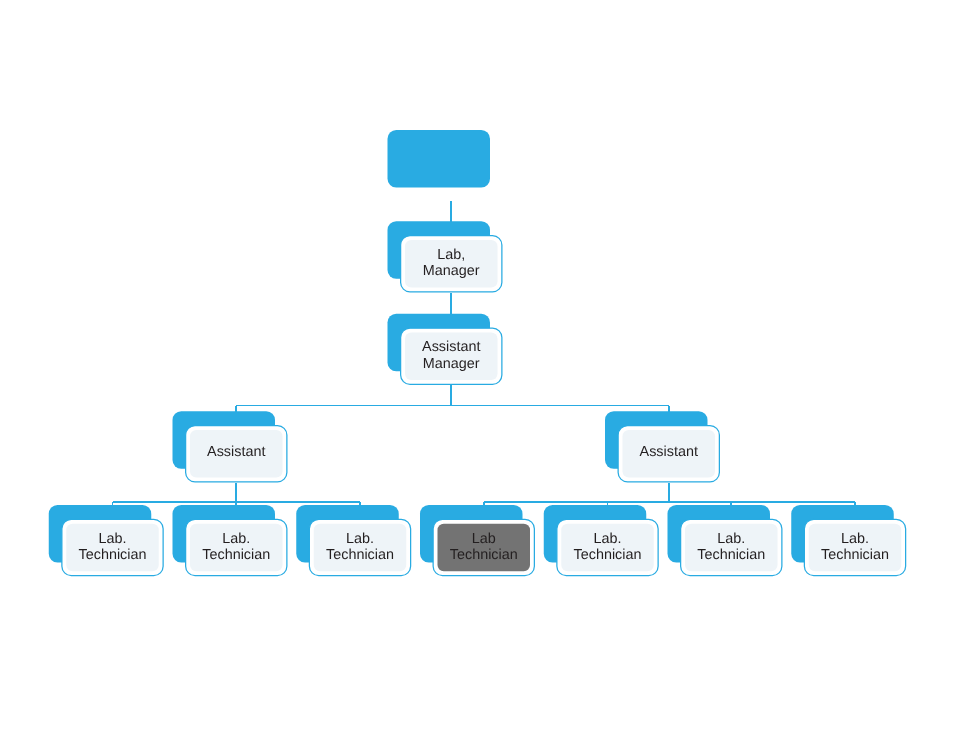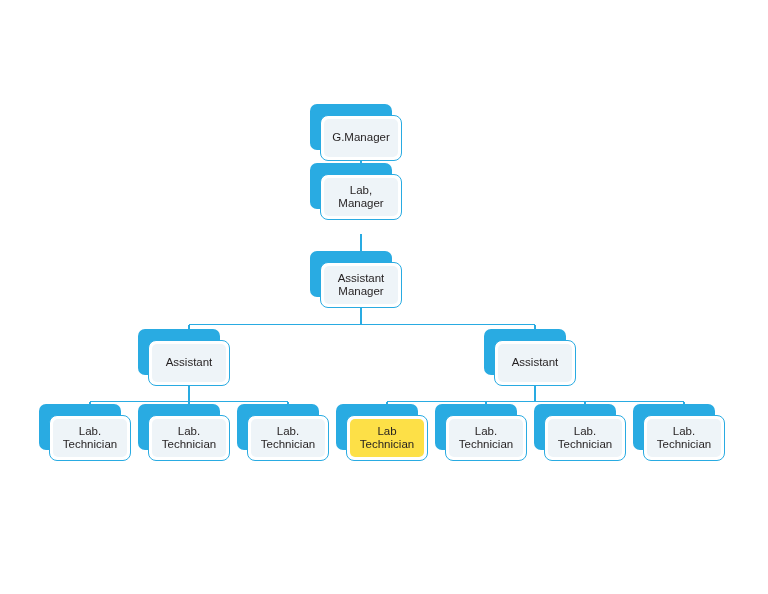--- a/index.html
+++ b/index.html
@@ -98,27 +98,22 @@
       <path d="M 387 401.5 L 684 401.5" fill="none" stroke="#29ABE2" stroke-width="1.3" shape-rendering="crispEdges"></path>
       <path d="M 387 401.5 L 387 415" fill="none" stroke="#29ABE2" stroke-width="1.3" shape-rendering="crispEdges"></path>
       <path d="M 486 401.5 L 486 415" fill="none" stroke="#29ABE2" stroke-width="1.3" shape-rendering="crispEdges"></path>
       <path d="M 585 401.5 L 585 415" fill="none" stroke="#29ABE2" stroke-width="1.3" shape-rendering="crispEdges"></path>
       <path d="M 684 401.5 L 684 415" fill="none" stroke="#29ABE2" stroke-width="1.3" shape-rendering="crispEdges"></path>
     </svg>
 
   <div id="node-layer">
       <div class="node wide" style="left: 310px; top: 104px; width: 92px; height: 57px;">
         <div class="shadow-block" style="width: 82px; height: 46px; background: rgb(41, 171, 226);"></div>
-        <div class="card" style="width: 82px; height: 46px; border-color: rgb(41, 171, 226);">
-          <div class="inner" style="background: rgb(238, 244, 248);">
-            <span class="label" style="color: rgb(35, 31, 32);">G.Manager</span>
-          </div>
-        </div>
-      </div>
-      <div class="node wide" style="left: 310px; top: 163px; width: 92px; height: 57px;">
+      </div>
+      <div class="node wide" style="left: 310px; top: 177px; width: 92px; height: 57px;">
         <div class="shadow-block" style="width: 82px; height: 46px; background: rgb(41, 171, 226);"></div>
         <div class="card" style="width: 82px; height: 46px; border-color: rgb(41, 171, 226);">
           <div class="inner" style="background: rgb(238, 244, 248);">
             <span class="label" style="color: rgb(35, 31, 32);">Lab,
 Manager</span>
           </div>
         </div>
       </div>
       <div class="node wide" style="left: 310px; top: 251px; width: 92px; height: 57px;">
         <div class="shadow-block" style="width: 82px; height: 46px; background: rgb(41, 171, 226);"></div>
@@ -168,21 +163,21 @@
         <div class="card" style="width: 82px; height: 46px; border-color: rgb(41, 171, 226);">
           <div class="inner" style="background: rgb(238, 244, 248);">
             <span class="label" style="color: rgb(35, 31, 32);">Lab.
 Technician</span>
           </div>
         </div>
       </div>
       <div class="node wide" style="left: 336px; top: 404px; width: 92px; height: 57px;">
         <div class="shadow-block" style="width: 82px; height: 46px; background: rgb(41, 171, 226);"></div>
         <div class="card" style="width: 82px; height: 46px; border-color: rgb(41, 171, 226);">
-          <div class="inner" style="background: #fde047; text-align: center;">
+          <div class="inner" style="background: #737373; text-align: center;">
             <span class="label" style="color: rgb(35, 31, 32);">Lab
 Technician</span>
           </div>
         </div>
       </div>
       <div class="node wide" style="left: 435px; top: 404px; width: 92px; height: 57px;">
         <div class="shadow-block" style="width: 82px; height: 46px; background: rgb(41, 171, 226);"></div>
         <div class="card" style="width: 82px; height: 46px; border-color: rgb(41, 171, 226);">
           <div class="inner" style="background: rgb(238, 244, 248);">
             <span class="label" style="color: rgb(35, 31, 32);">Lab.

